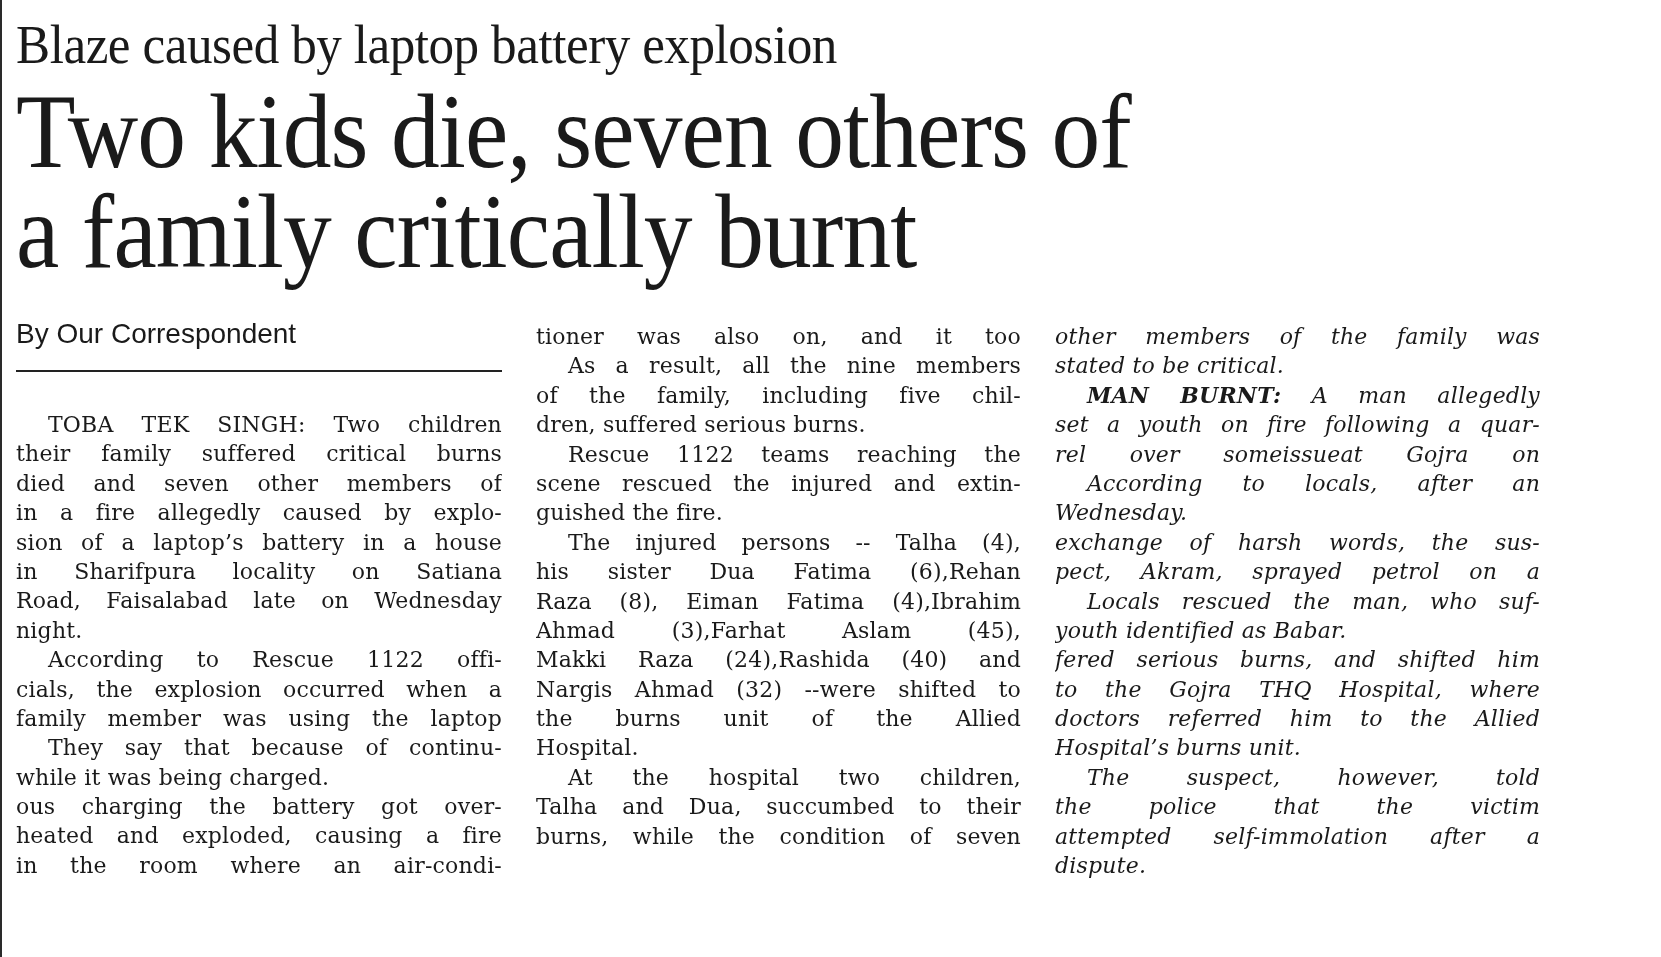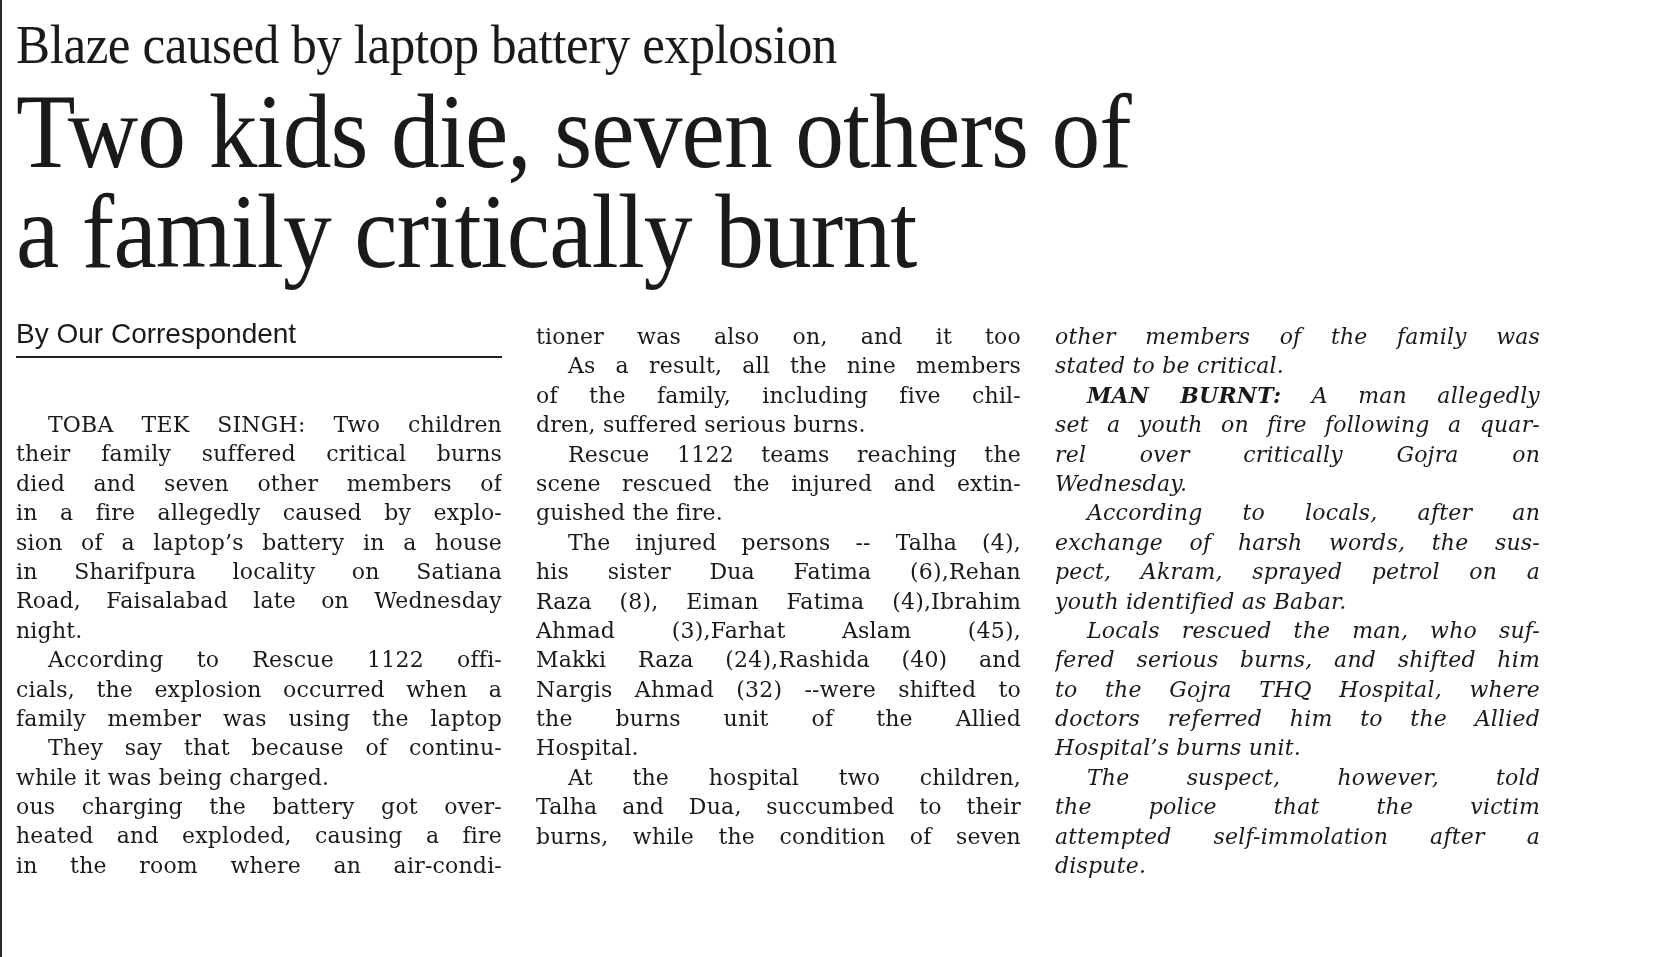--- a/index.html
+++ b/index.html
@@ -22,21 +22,21 @@
       font-family: "Liberation Serif", serif;
       font-size: 106px; line-height: 100px; letter-spacing: -1px;
       transform: scaleX(0.92); transform-origin: left top;
       white-space: nowrap;
     }
     .headline div { height: 100px; }
     .byline {
       position: absolute; left: 16px; top: 316px; width: 486px;
       font-family: "Liberation Sans", sans-serif;
       font-size: 28px; line-height: 36px;
-      padding-bottom: 4px;
+      padding-bottom: 18px;
       border-bottom: 2px solid #222;
     }
     .col {
       position: absolute; top: 322px;
       font-family: "DejaVu Serif", serif;
       font-size: 22px; line-height: 29.4px;
       text-align: justify; hyphens: manual;
       letter-spacing: 0.2px;
     }
     .col1 { left: 16px; width: 486px; top: 410px; }
@@ -97,27 +97,27 @@
     <span class="line last"><span>Hospital.</span></span>
     <span class="line ind"><span>At the hospital two children,</span></span>
     <span class="line"><span>Talha and Dua, succumbed to their</span></span>
     <span class="line"><span>burns, while the condition of seven</span></span>
   </div>
 <div class="col col3">
     <span class="line"><span>other members of the family was</span></span>
     <span class="line last"><span>stated to be critical.</span></span>
     <span class="line ind"><span class="b">MAN BURNT:</span><span> A man allegedly</span></span>
     <span class="line"><span>set a youth on fire following a quar-</span></span>
-    <span class="line"><span>rel over critically Gojra on</span></span>
+    <span class="line"><span>rel over someissueat Gojra on</span></span>
+    <span class="line ind"><span>According to locals, after an</span></span>
     <span class="line last"><span>Wednesday.</span></span>
-    <span class="line ind"><span>According to locals, after an</span></span>
     <span class="line"><span>exchange of harsh words, the sus-</span></span>
     <span class="line"><span>pect, Akram, sprayed petrol on a</span></span>
+    <span class="line ind"><span>Locals rescued the man, who suf-</span></span>
     <span class="line last"><span>youth identified as Babar.</span></span>
-    <span class="line ind"><span>Locals rescued the man, who suf-</span></span>
     <span class="line"><span>fered serious burns, and shifted him</span></span>
     <span class="line"><span>to the Gojra THQ Hospital, where</span></span>
     <span class="line"><span>doctors referred him to the Allied</span></span>
     <span class="line last"><span>Hospital’s burns unit.</span></span>
     <span class="line ind"><span>The suspect, however, told</span></span>
     <span class="line"><span>the police that the victim</span></span>
     <span class="line"><span>attempted self-immolation after a</span></span>
     <span class="line last"><span>dispute.</span></span>
   </div>
 

